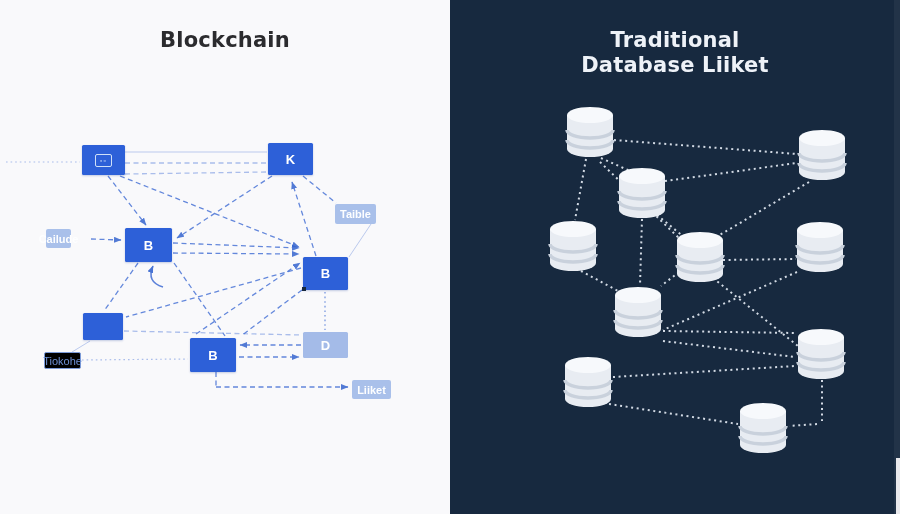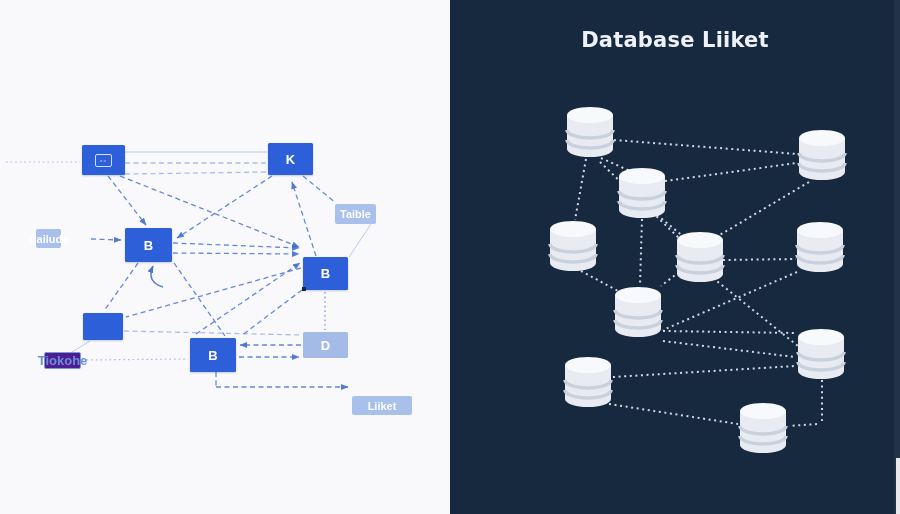--- a/index.html
+++ b/index.html
@@ -11,21 +11,21 @@
          font-family:"DejaVu Sans","Liberation Sans",sans-serif;
          font-weight:800;font-size:21px;line-height:25px;letter-spacing:.2px;}
   #left-title{color:#2b2b2e;}
   #right-title{color:#eef2f8;}
   .lines-svg{position:absolute;left:0;top:0;width:450px;height:514px;}
   .blk{position:absolute;background:#2d60d8;color:#fff;display:flex;align-items:center;justify-content:center;
        font-weight:bold;font-size:13px;border-radius:1.5px;box-shadow:0 1px 2px rgba(40,70,160,.25);}
   .blk.light{background:#a4bbe8;box-shadow:none;}
   .tag{position:absolute;background:#a9c0ea;color:#fdfeff;display:flex;align-items:center;justify-content:center;
        font-weight:bold;font-size:11px;border-radius:2px;}
-  .tag.outline{background:#4c1d95;border:1px solid #7b9ad8;color:#6d8fd2;font-weight:bold;font-size:13px;box-sizing:border-box;}
+  .tag.outline{background:#000000;border:1px solid #7b9ad8;color:#6d8fd2;font-weight:normal;font-size:11px;box-sizing:border-box;}
   .badge{display:inline-block;border:1px solid #cfe0f8;border-radius:2px;color:#dce8fb;
          font-size:7px;line-height:9px;padding:1px 4px;letter-spacing:1px;}
   .corner-dot{position:absolute;width:4px;height:4px;background:#16273d;left:-1px;bottom:-1px;}
   #edge-strip{position:absolute;right:0;top:0;width:6px;height:514px;background:rgba(255,255,255,.05);}
   #edge-notch{position:absolute;right:0;bottom:0;width:4px;height:56px;background:#e9e9ec;}
 </style>
 </head>
 <body>
 
 <div id="stage">
@@ -79,34 +79,35 @@
           <span>B</span>
           <div class="corner-dot"></div>
         </div>
         <div class="blk" style="left: 83px; top: 313px; width: 40px; height: 27px;"></div>
         <div class="blk" style="left: 190px; top: 338px; width: 46px; height: 34px;">
           <span>B</span>
         </div>
         <div class="blk light" style="left: 303px; top: 332px; width: 45px; height: 26px;">
           <span>D</span>
         </div>
-        <div class="tag" style="left: 36px; top: 229px; width: 25px; height: 19px;">
+        <div class="tag" style="left: 46px; top: 229px; width: 25px; height: 19px;">
           <span>Cailude</span>
         </div>
         <div class="tag" style="left: 335px; top: 204px; width: 41px; height: 20px;">
           <span>Taible</span>
         </div>
-        <div class="tag" style="left: 352px; top: 396px; width: 60px; height: 19px;">
+        <div class="tag" style="left: 352px; top: 380px; width: 39px; height: 19px;">
           <span>Liiket</span>
         </div>
         <div class="tag outline" style="left: 44px; top: 352px; width: 37px; height: 17px;">
           <span>Tiokohe</span>
         </div>
       </div>
     <div id="left-title" class="title">
+      <div>Blockchain</div>
     </div>
   </div>
 
   <div id="right-panel" class="panel">
     <svg class="lines-svg" viewBox="450 0 450 514">
         <line x1="614" y1="140" x2="797" y2="154" stroke="#e3eaf3" stroke-width="2" stroke-dasharray="2 3.6" opacity="0.92" stroke-linecap="butt"></line>
         <line x1="601" y1="158" x2="630" y2="171" stroke="#e3eaf3" stroke-width="2" stroke-dasharray="2 3.6" opacity="0.92" stroke-linecap="butt"></line>
         <line x1="586" y1="159" x2="575" y2="220" stroke="#e3eaf3" stroke-width="2" stroke-dasharray="2 3.6" opacity="0.92" stroke-linecap="butt"></line>
         <line x1="665" y1="181" x2="797" y2="163" stroke="#e3eaf3" stroke-width="2" stroke-dasharray="2 3.6" opacity="0.92" stroke-linecap="butt"></line>
         <line x1="642" y1="219" x2="640" y2="285" stroke="#e3eaf3" stroke-width="2" stroke-dasharray="2 3.6" opacity="0.92" stroke-linecap="butt"></line>
@@ -179,19 +180,20 @@
           <ellipse cx="588" cy="365" rx="23" ry="8" fill="#f7f9fc"></ellipse>
         </g>
         <g>
           <path d="M 740 411 L 740 445 A 23 8 0 0 0 786 445 L 786 411 Z" fill="#e8ecf2"></path>
           <path d="M 740 426 A 23 8 0 0 0 786 426" stroke="#c9d1dc" stroke-width="3.5" fill="none"></path>
           <path d="M 740 436 A 23 8 0 0 0 786 436" stroke="#c9d1dc" stroke-width="3.5" fill="none"></path>
           <ellipse cx="763" cy="411" rx="23" ry="8" fill="#f7f9fc"></ellipse>
         </g>
       </svg>
     <div id="right-title" class="title">
+      <div>Traditional</div>
       <div>Database Liiket</div>
     </div>
     <div id="edge-strip"></div>
     <div id="edge-notch"></div>
   </div>
 
 </div>
 
 </body></html>

